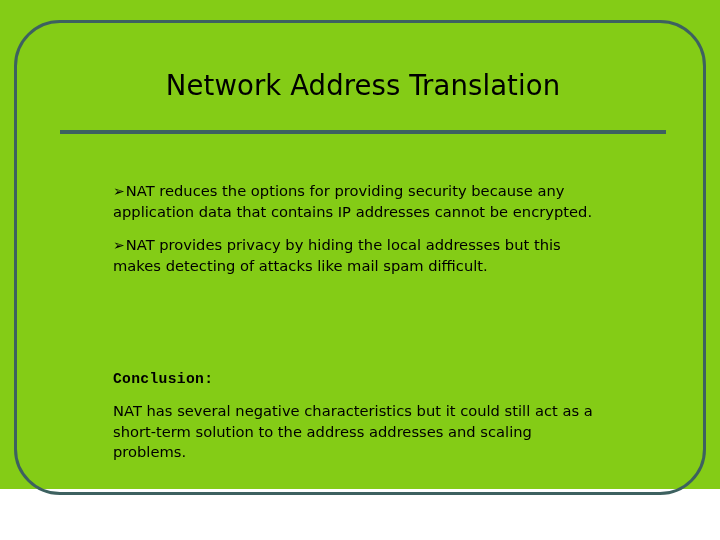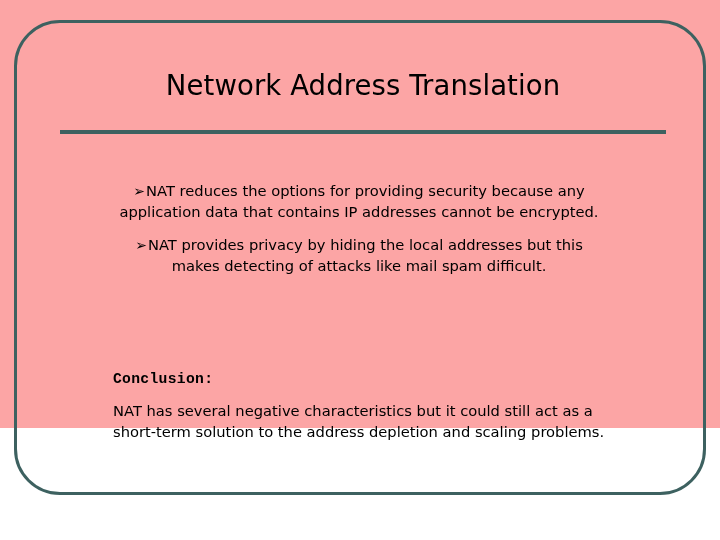--- a/index.html
+++ b/index.html
@@ -10,22 +10,22 @@
     width: 720px;
     height: 540px;
     background: #ffffff;
     font-family: "DejaVu Sans", sans-serif;
     overflow: hidden;
   }
 
   #slide {
     position: relative;
     width: 720px;
-    height: 428px;
-    background: #fca5a5;
+    height: 489px;
+    background: #84cc16;
   }
 
   
   #slide-frame {
     position: absolute;
     left: 14px;
     top: 20px;
     width: 692px;
     height: 475px;
     box-sizing: border-box;
@@ -70,21 +70,20 @@
     color: #000000;
     font-family: "DejaVu Sans", sans-serif;
     font-size: 14.7px;
     line-height: 20.5px;
   }
 
   .bullet-para {
     position: relative;
     margin: 0 0 13px 0;
     text-indent: 0;
-    text-align: center;
   }
   .bullet-para .bullet-marker {
     font-family: "DejaVu Sans", sans-serif;
     font-size: 14px;
     margin-right: 1px;
   }
   .bullet-para .bullet-text {
     font-size: 14.7px;
   }
 
@@ -129,15 +128,15 @@
     </p>
 
     <p class="bullet-para">
       <span class="bullet-marker">➢</span><span class="bullet-text">NAT provides privacy by hiding the local addresses but this makes detecting of attacks like mail spam difficult.</span>
     </p>
 
   </div>
 
   <div id="conclusion-heading">Conclusion:</div>
 
-  <div id="conclusion-body">NAT has several negative characteristics but it could still act as a short-term solution to the address depletion and scaling problems.</div>
+  <div id="conclusion-body">NAT has several negative characteristics but it could still act as a short-term solution to the address addresses and scaling problems.</div>
 
 </div>
 
 </body></html>

